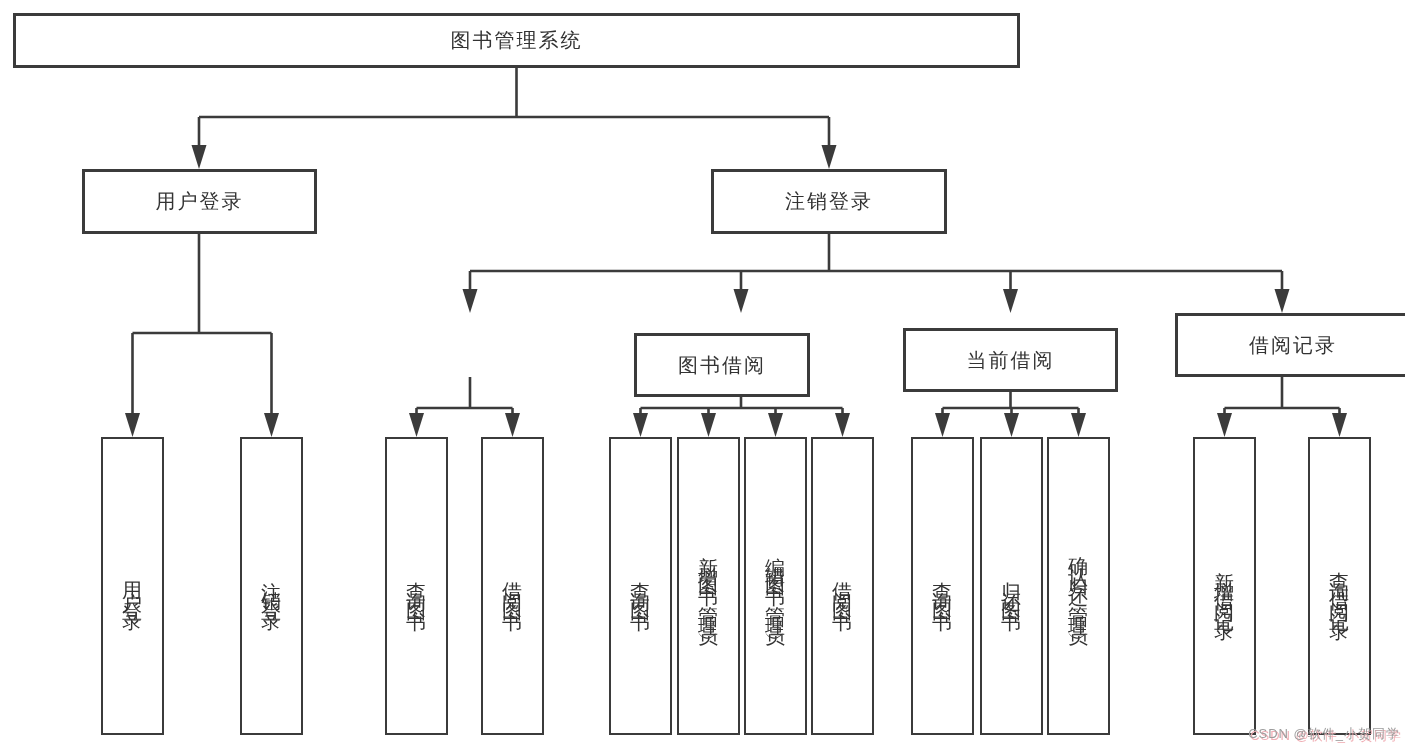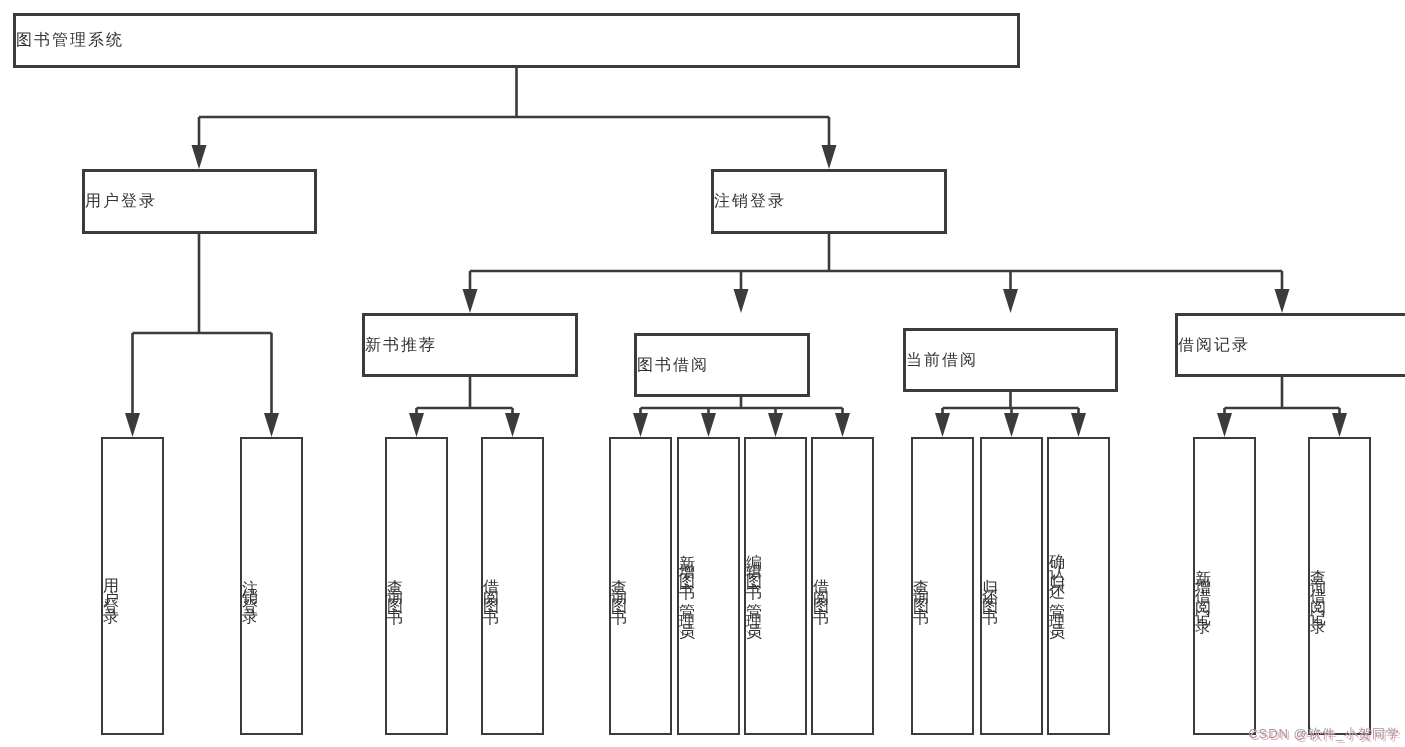--- a/index.html
+++ b/index.html
@@ -26,22 +26,23 @@
   svg.connectors {
     position: absolute; left: 0; top: 0;
     width: 1405px; height: 747px;
   }
   .node {
     position: absolute;
     background: var(--fill);
     border: 3px solid var(--border);
     display: flex;
     align-items: center;
+    justify-content: center;
     color: var(--text);
-    font-size: 16px;
+    font-size: 20px;
     letter-spacing: 2px;
     white-space: nowrap;
   }
   .node.leaf { border-width: 2px; }
   .node.leaf span {
     writing-mode: vertical-rl;
     letter-spacing: 10px;
     line-height: 1;
   }
   .watermark {
@@ -91,23 +92,20 @@
     <span>图书管理系统</span>
   </div>
 
   <div class="node" style="left:82px; top:169px; width:235px; height:65px;">
     <span>用户登录</span>
   </div>
   <div class="node" style="left:711px; top:169px; width:236px; height:65px;">
     <span>注销登录</span>
   </div>
 
-  <div class="node" style="left:362px; top:313px; width:216px; height:64px;">
-    <span>新书推荐</span>
-  </div>
   <div class="node" style="left:634px; top:313px; width:176px; height:64px;margin-top:20px;">
     <span>图书借阅</span>
   </div>
   <div class="node" style="left:903px; top:328px; width:215px; height:64px;">
     <span>当前借阅</span>
   </div>
   <div class="node" style="left:1175px; top:313px; width:236px; height:64px;">
     <span>借阅记录</span>
   </div>
 

